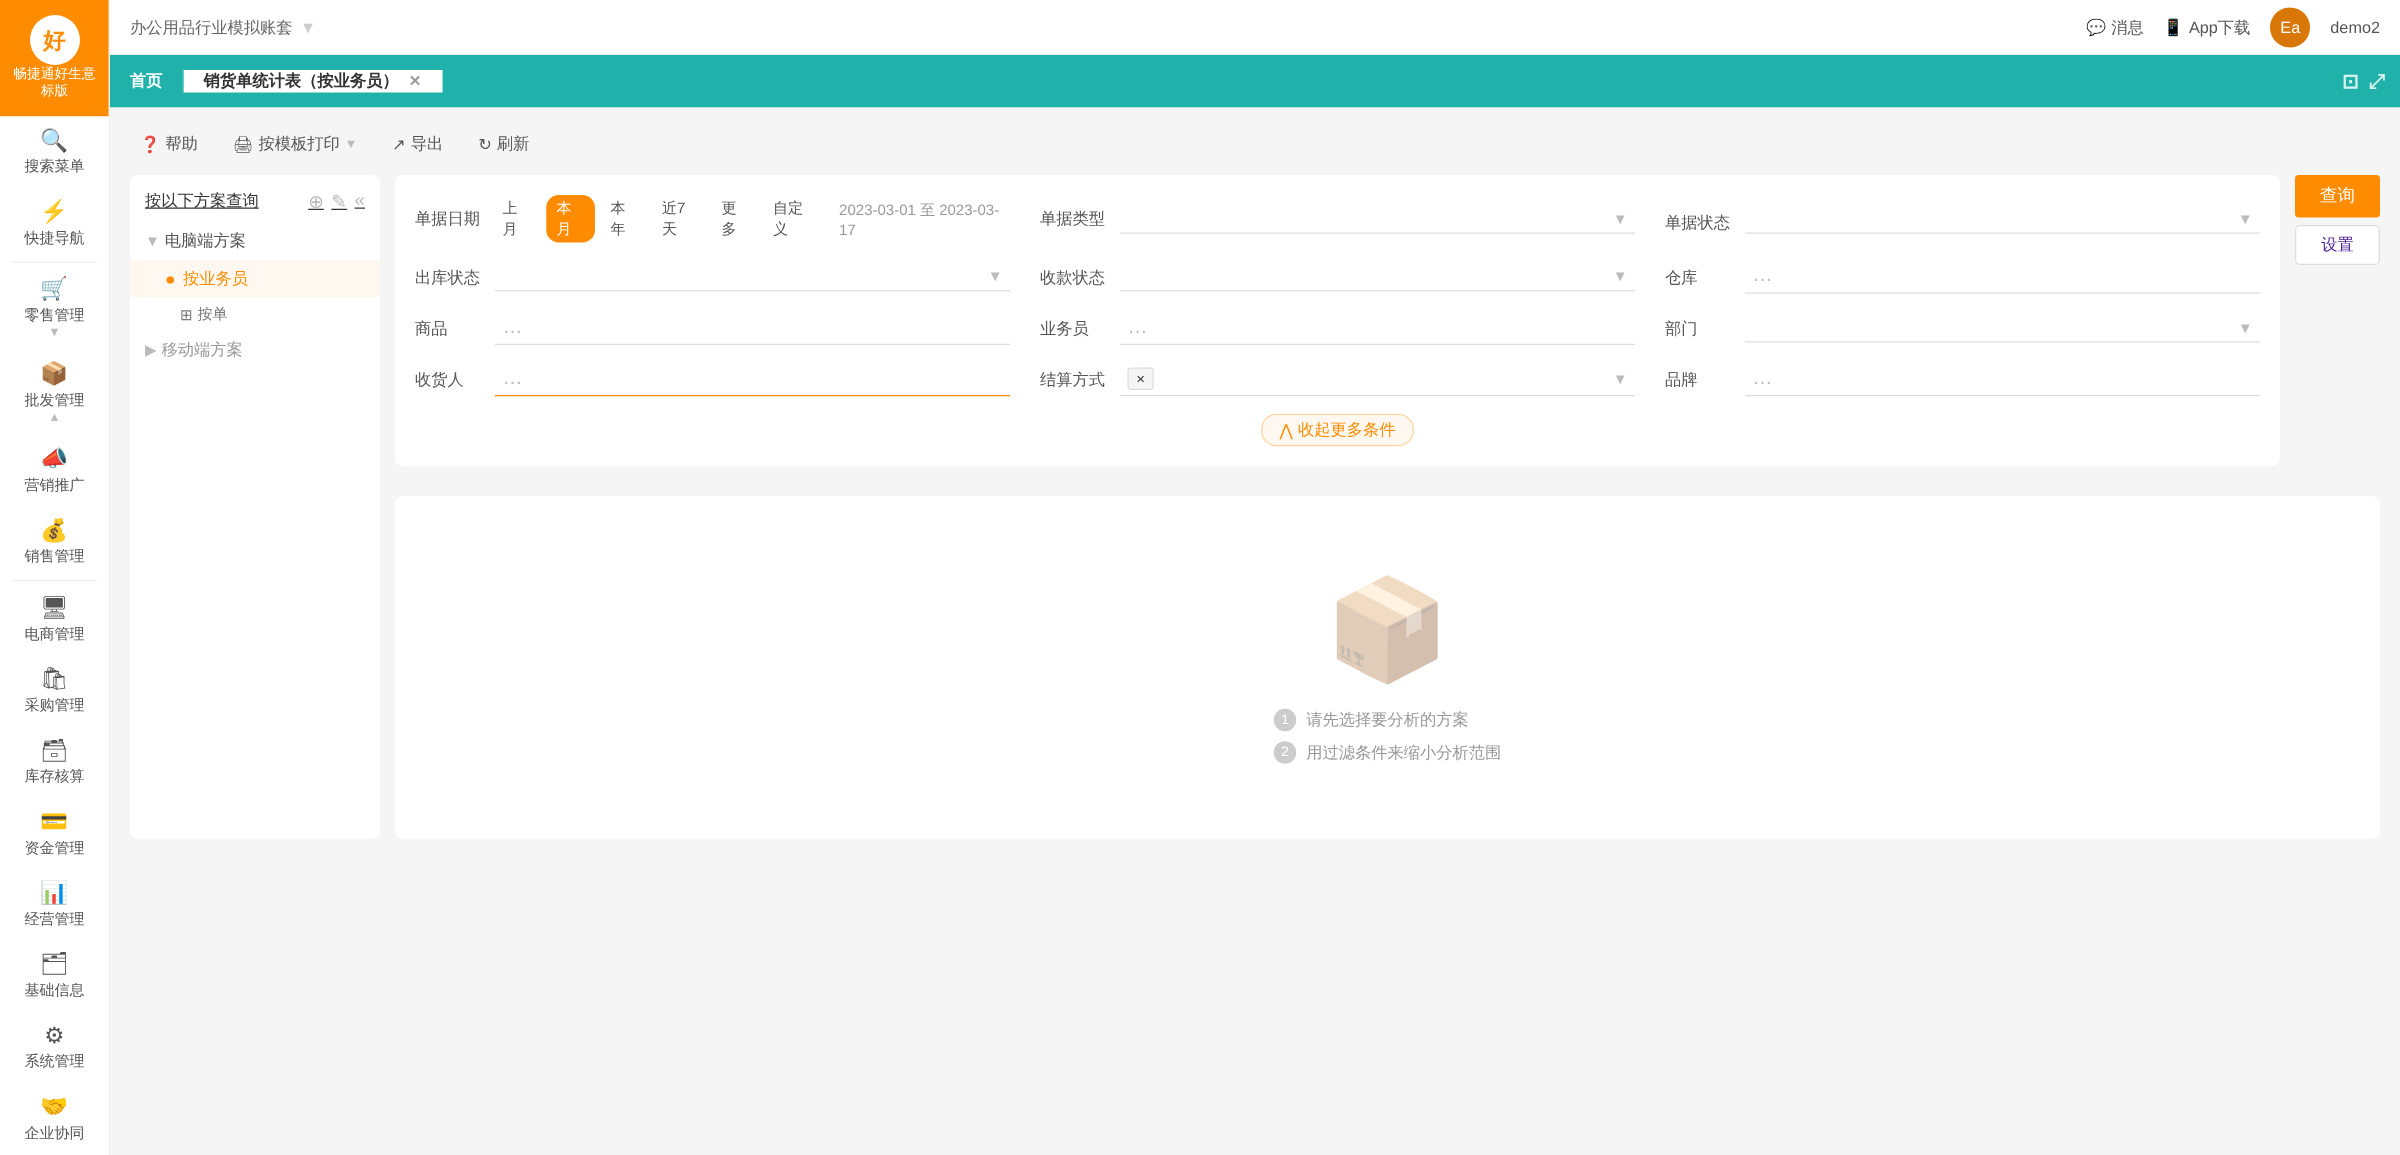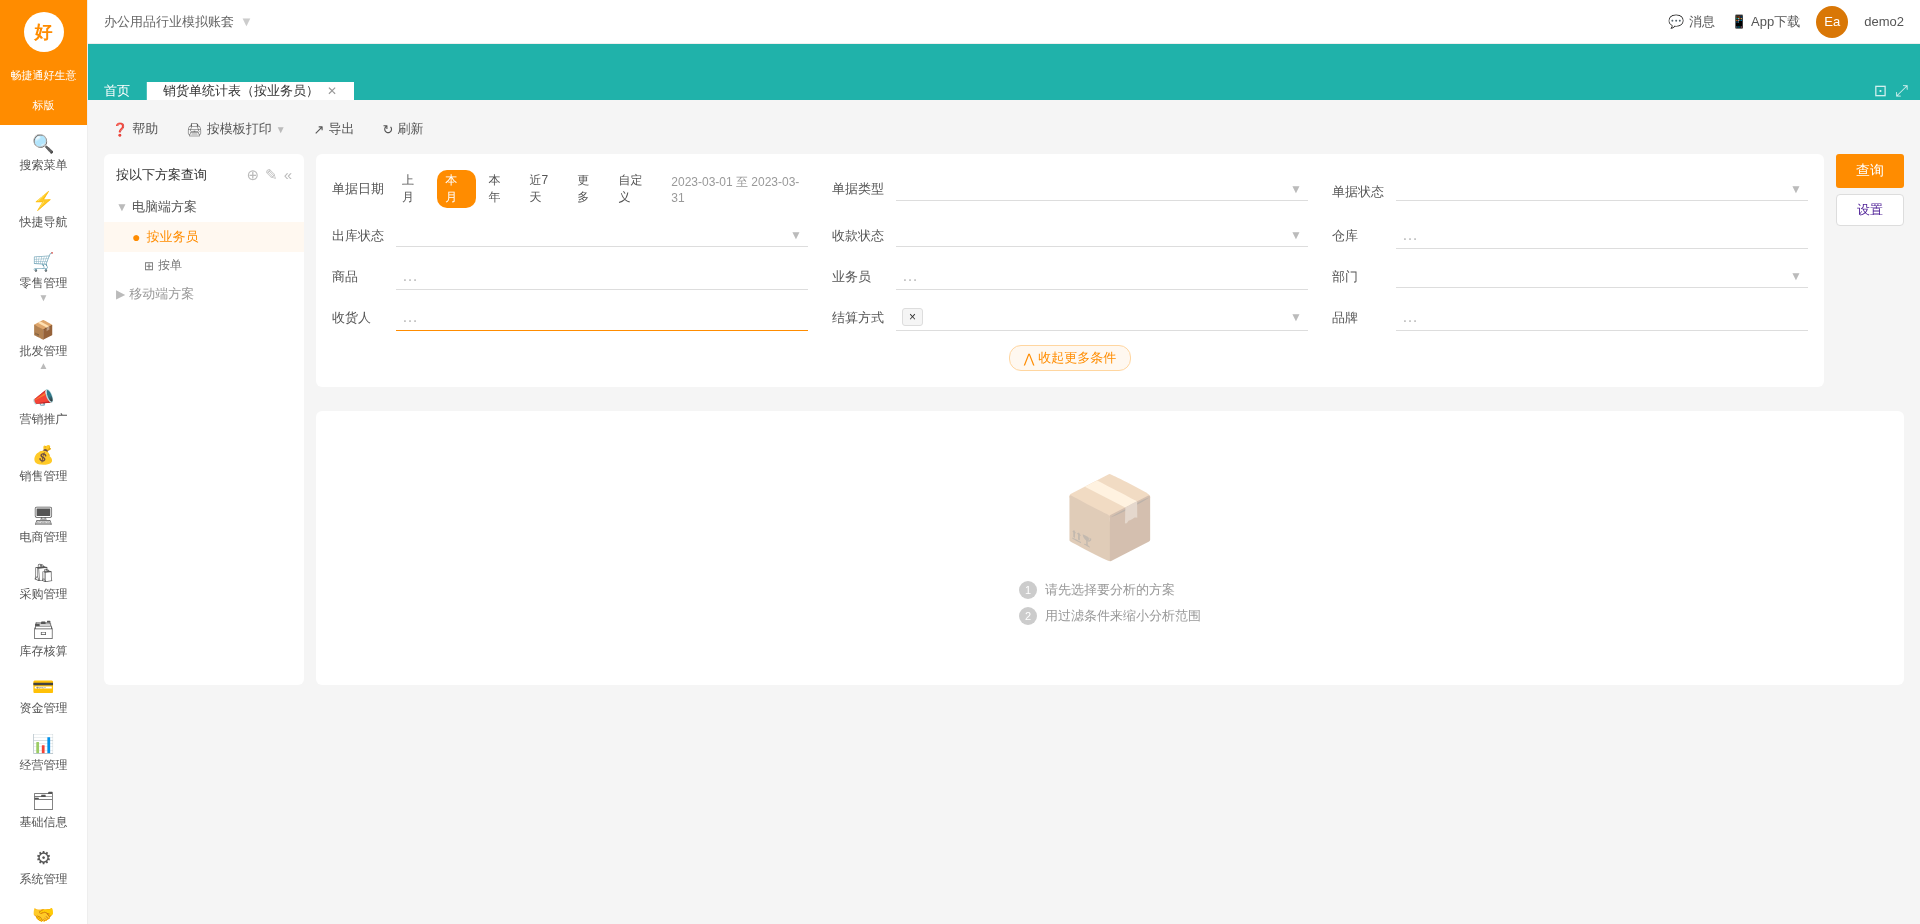--- a/index.html
+++ b/index.html
@@ -3,39 +3,39 @@
   <meta charset="utf-8">
   <style>
     * { box-sizing: border-box; margin: 0; padding: 0; }
     body { font-family: 'Microsoft YaHei', Arial, sans-serif; font-size: 13px; background: #f0f2f5; color: #333; display: flex; height: 924px; overflow: hidden; }
 
     
     .sidebar { width: 88px; background: #fff; display: flex; flex-direction: column; align-items: center; border-right: 1px solid #eee; flex-shrink: 0; overflow-y: auto; }
     .sidebar-logo { width: 100%; padding: 12px 8px; display: flex; flex-direction: column; align-items: center; background: #ff8c00; }
     .sidebar-logo .logo-circle { width: 40px; height: 40px; background: #fff; border-radius: 50%; display: flex; align-items: center; justify-content: center; }
     .sidebar-logo .logo-circle span { font-size: 18px; color: #ff8c00; font-weight: bold; }
-    .sidebar-logo .logo-text { color: #fff; font-size: 11px; margin-top: 16px; text-align: center; line-height: 1.3; }
+    .sidebar-logo .logo-text { color: #fff; font-size: 11px; margin-top: 0; text-align: center; line-height: 1.3; }
     .sidebar-item { width: 100%; display: flex; flex-direction: column; align-items: center; padding: 8px 4px; cursor: pointer; color: #555; font-size: 12px; }
     .sidebar-item .icon { font-size: 18px; margin-bottom: 2px; }
     .sidebar-divider { width: 80%; height: 1px; background: #eee; margin: 2px 0; }
 
     
     .main { flex: 1; display: flex; flex-direction: column; overflow: hidden; }
 
     
     .topbar { height: 44px; background: #fff; display: flex; align-items: center; padding: 0 16px; border-bottom: 1px solid #eee; flex-shrink: 0; }
     .topbar-breadcrumb { font-size: 13px; color: #666; display: flex; align-items: center; gap: 6px; flex: 1; }
     .topbar-breadcrumb .sep { color: #ccc; }
     .topbar-right { display: flex; align-items: center; gap: 16px; }
     .topbar-right .btn-msg, .topbar-right .btn-app { display: flex; align-items: center; gap: 4px; font-size: 13px; color: #555; cursor: pointer; }
     .topbar-right .user-avatar { width: 32px; height: 32px; border-radius: 50%; background: #d97706; display: flex; align-items: center; justify-content: center; color: #fff; font-size: 13px; cursor: pointer; }
     .topbar-right .user-name { font-size: 13px; color: #555; cursor: pointer; }
 
     
-    .tabbar { height: 56px; background: #20b2aa; display: flex; align-items: flex-end; flex-shrink: 0; }
+    .tabbar { height: 42px; background: #20b2aa; display: flex; align-items: center; flex-shrink: 0; font-weight: bold; }
     .tab-item { display: flex; align-items: center; padding: 0 16px; gap: 8px; cursor: pointer; font-size: 13px; color: rgba(255,255,255,0.8); border-right: 1px solid rgba(255,255,255,0.2); }
     .tab-item.active { background: #fff; color: #333; }
     .tab-item .tab-close { font-size: 12px; color: #999; cursor: pointer; }
     .tab-item.home { color: #fff; }
     .tabbar-actions { margin-left: auto; display: flex; align-items: center; padding: 0 12px; gap: 8px; }
     .tabbar-actions span { color: rgba(255,255,255,0.8); cursor: pointer; font-size: 16px; }
 
     
     .content { flex: 1; overflow: auto; padding: 16px; background: #f5f5f5; }
 
@@ -67,21 +67,21 @@
     
     .empty-state { display: flex; flex-direction: column; align-items: center; justify-content: center; padding: 60px 0; background: #fff; border-radius: 6px; }
     .empty-icon { font-size: 80px; margin-bottom: 16px; opacity: 0.4; color: #ff8c00; }
     .empty-tips { display: flex; flex-direction: column; gap: 8px; }
     .empty-tip { display: flex; align-items: center; gap: 8px; font-size: 13px; color: #999; }
     .tip-num { width: 18px; height: 18px; border-radius: 50%; background: #ccc; color: #fff; font-size: 11px; display: flex; align-items: center; justify-content: center; flex-shrink: 0; }
 
     
     .layout-body { display: flex; gap: 0; flex: 1; }
     .scheme-panel { width: 200px; background: #fff; border-radius: 6px; margin-right: 12px; padding: 12px 0; flex-shrink: 0; }
-    .scheme-header { display: flex; align-items: center; padding: 0 12px 8px; gap: 6px; }
+    .scheme-header { display: flex; align-items: center; padding: 0 12px 8px; gap: 6px; text-decoration: underline; }
     .scheme-title { font-size: 13px; color: #333; flex: 1; }
     .scheme-header-actions { display: flex; gap: 6px; }
     .scheme-header-actions span { color: #bbb; cursor: pointer; font-size: 15px; }
     .scheme-group { padding: 0 0 0 0; }
     .scheme-group-header { display: flex; align-items: center; padding: 6px 12px; cursor: pointer; color: #555; font-size: 13px; }
     .scheme-group-header .chevron { color: #bbb; margin-right: 4px; font-size: 12px; }
     .scheme-group-item { padding: 6px 12px 6px 28px; cursor: pointer; font-size: 13px; color: #555; display: flex; align-items: center; gap: 6px; }
     .scheme-group-item.active { color: #ff8c00; background: #fff8f0; }
     .scheme-group-item .item-icon { font-size: 14px; }
     .scheme-sub-item { padding: 5px 12px 5px 40px; cursor: pointer; font-size: 12px; color: #777; display: flex; align-items: center; gap: 4px; }
@@ -275,21 +275,21 @@
               <div class="filter-row">
                 <div class="filter-field">
                   <span class="filter-label">单据日期</span>
                   <div class="date-bar">
                     <span class="date-btn">上月</span>
                     <span class="date-btn active">本月</span>
                     <span class="date-btn">本年</span>
                     <span class="date-btn">近7天</span>
                     <span class="date-btn">更多</span>
                     <span class="date-btn">自定义</span>
-                    <span class="date-range">2023-03-01 至 2023-03-31</span>
+                    <span class="date-range">2023-03-01 至 2023-03-17</span>
                   </div>
                 </div>
                 <div class="filter-field" style="margin-left:24px;">
                   <span class="filter-label">单据类型</span>
                   <div class="filter-control">
                     <span></span>
                     <span class="chevron">▼</span>
                   </div>
                 </div>
                 <div class="filter-field" style="margin-left:24px;align-items:flex-end;">

